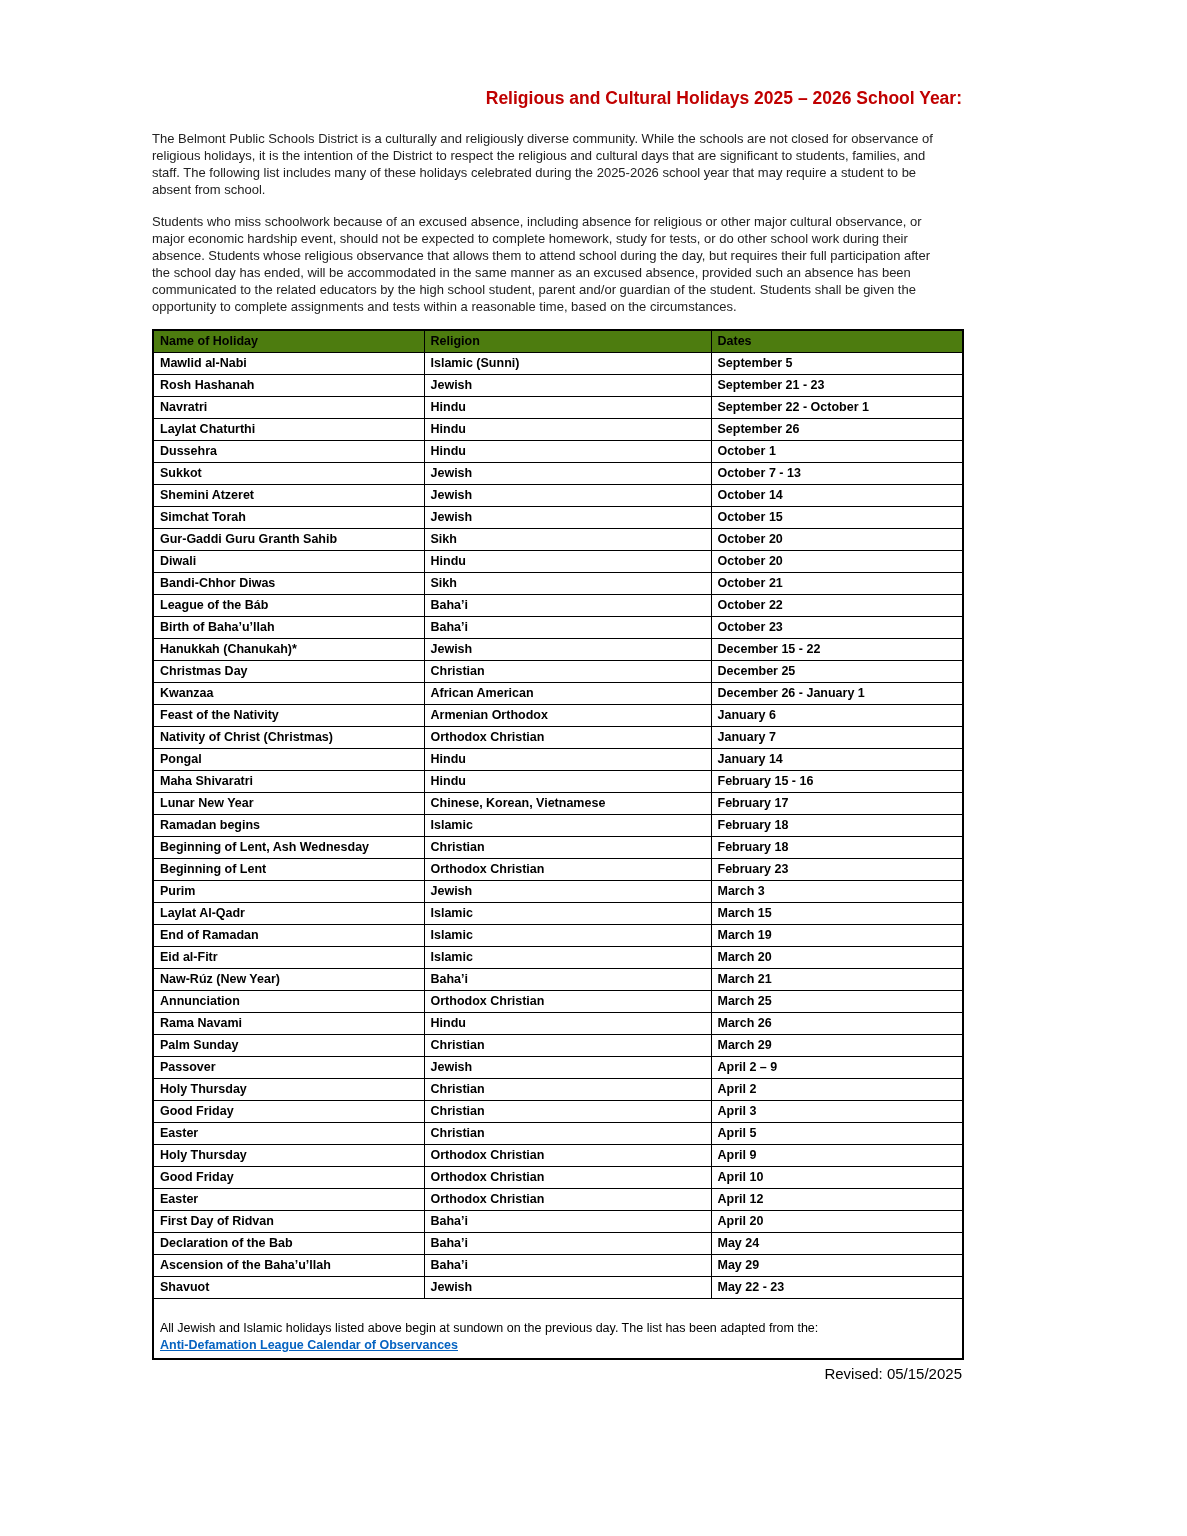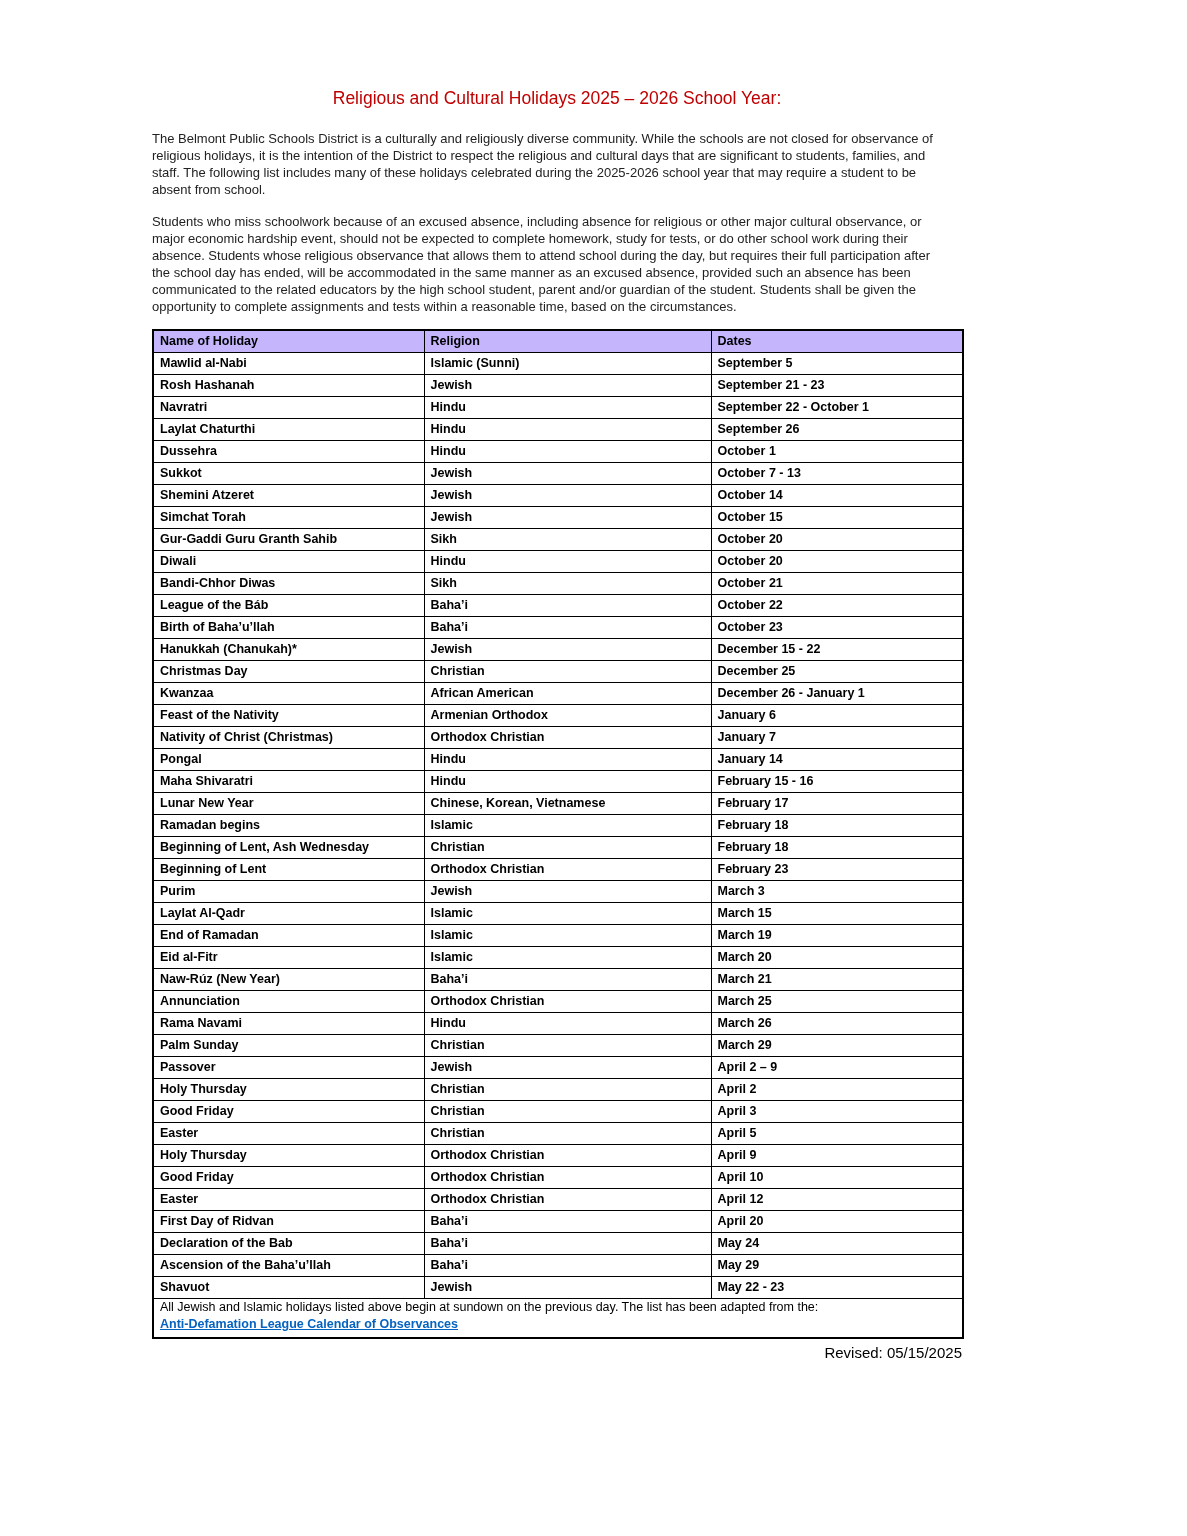--- a/index.html
+++ b/index.html
@@ -14,23 +14,23 @@
     color: #1a1a1a;
     position: relative;
   }
   .page {
     width: 810px;
     margin-left: 152px;
     padding-top: 88px;
   }
   .doc-title {
     font-size: 17.5px;
-    font-weight: normal;
+    font-weight: bold;
     color: #C00000;
-    text-align: center;
+    text-align: right;
     margin: 0 0 21px 0;
   }
   .para {
     width: 795px;
     font-size: 13px;
     line-height: 17px;
     margin: 0 0 15px 0;
     color: #222222;
   }
   .para + .para {
@@ -49,30 +49,30 @@
     font-weight: bold;
     color: #000000;
     text-align: left;
     vertical-align: middle;
     padding: 3px 6px;
     line-height: 15px;
     overflow: hidden;
     white-space: nowrap;
   }
   table.holidays th {
-    background: #c4b5fd;
+    background: #4d7c0f;
   }
   col.c1 { width: 271px; }
   col.c2 { width: 287px; }
   col.c3 { width: 252px; }
   tr.footer-row td {
     font-weight: normal;
     font-size: 12.5px;
     line-height: 17px;
-    padding: 0 6px 4px 6px;
+    padding: 21px 6px 4px 6px;
     white-space: normal;
   }
   a.adl-link {
     color: #0563C1;
     font-weight: bold;
     text-decoration: underline;
   }
   .revised {
     width: 810px;
     text-align: right;

